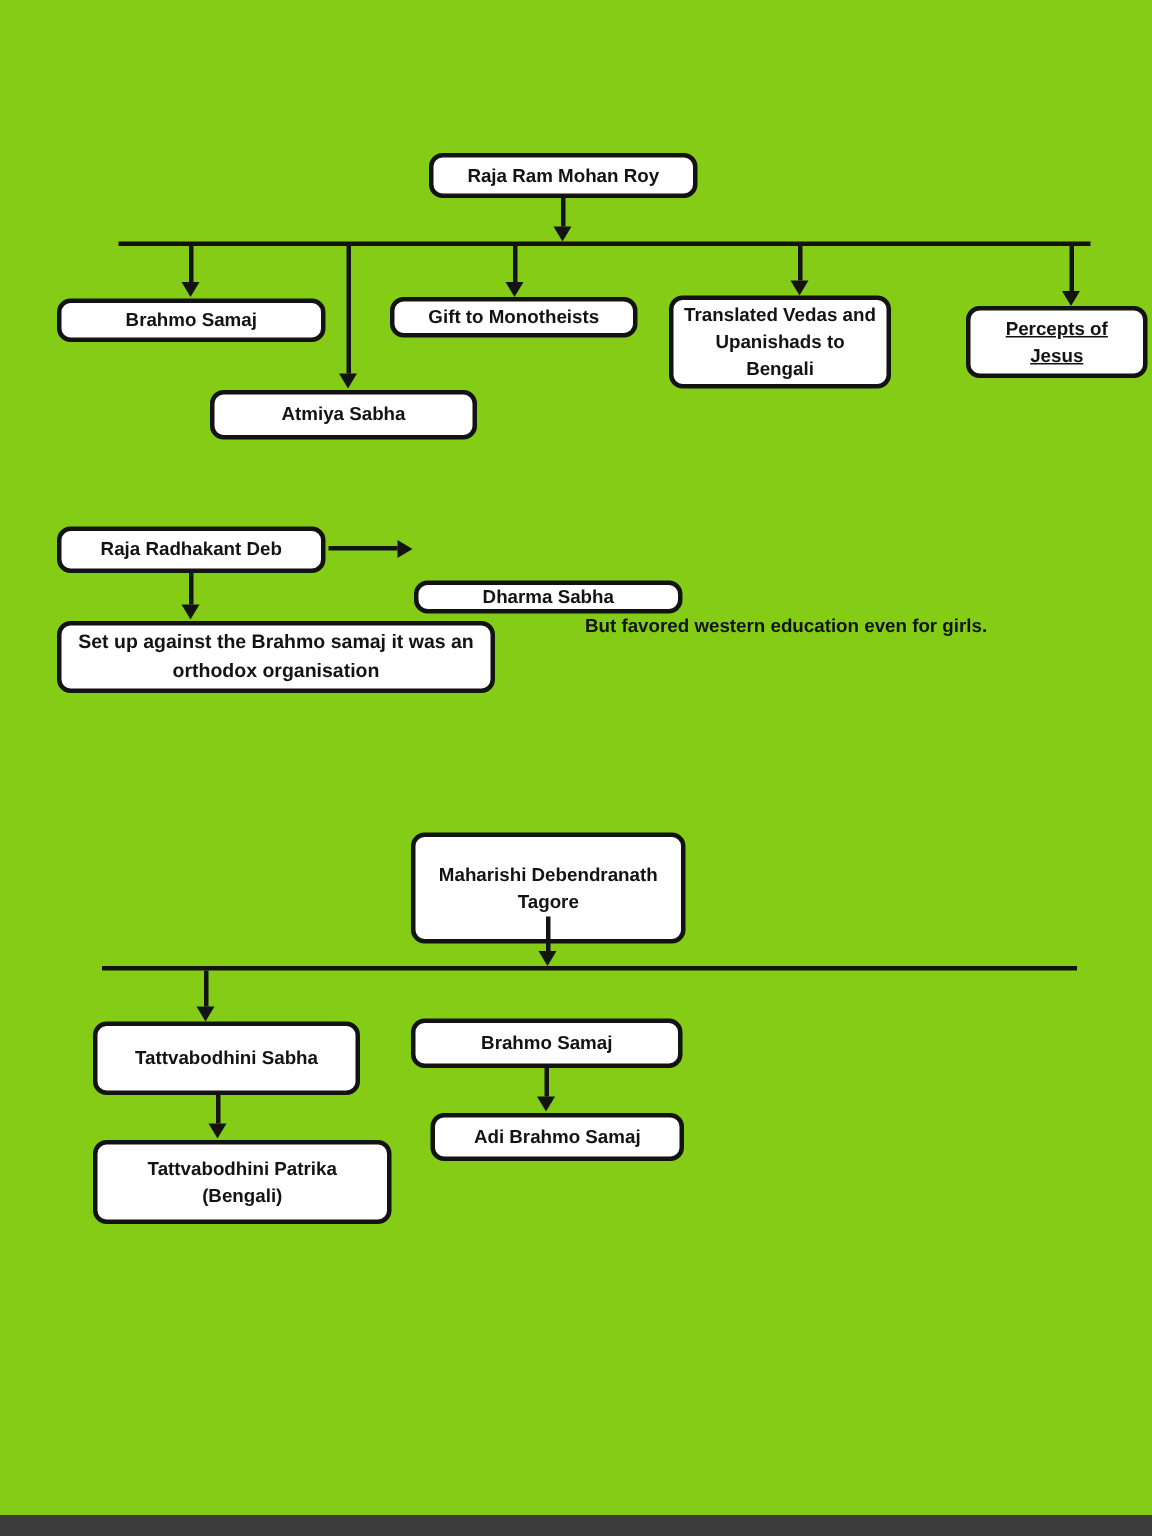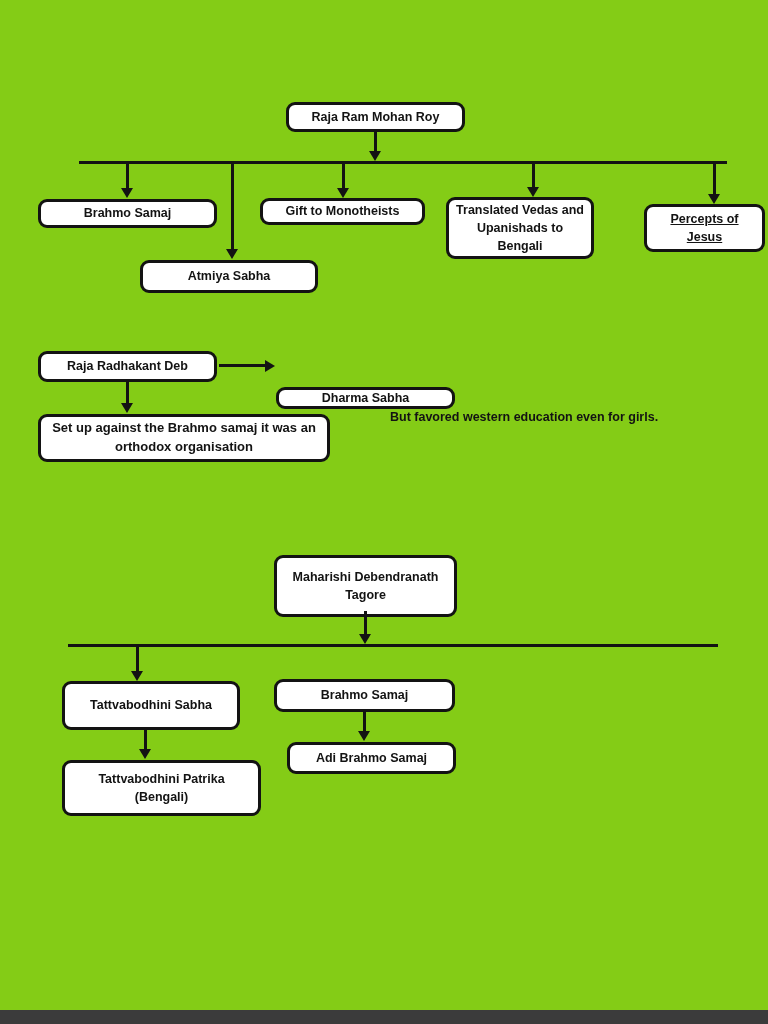--- a/index.html
+++ b/index.html
@@ -68,21 +68,21 @@
 
   <div class="box" style="left:276px;top:351px;width:179px;height:22px;margin-top:36px;">Dharma Sabha</div>
 
   <div class="vline" style="left:126px;top:382px;height:21px;"></div>
   <div class="head-down" style="left:121px;top:403px;"></div>
 
   <div class="box" style="left:38px;top:414px;width:292px;height:48px;font-size:13px;">Set up against the Brahmo samaj it was an orthodox organisation</div>
 
   <div class="note" style="left:350px;top:410px;margin-left:40px;">But favored western education even for girls.</div>
 
-  <div class="box" style="left:274px;top:555px;width:183px;height:62px;">Maharishi Debendranath Tagore</div>
+  <div class="box" style="left:274px;top:555px;width:183px;height:74px;">Maharishi Debendranath Tagore</div>
 
   <div class="vline" style="left:364px;top:611px;height:23px;"></div>
   <div class="head-down" style="left:359px;top:634px;"></div>
 
   <div class="hline" style="left:68px;top:644px;width:650px;"></div>
 
   <div class="vline" style="left:136px;top:647px;height:24px;"></div>
   <div class="head-down" style="left:131px;top:671px;"></div>
 
   <div class="box" style="left:62px;top:681px;width:178px;height:49px;">Tattvabodhini Sabha</div>

